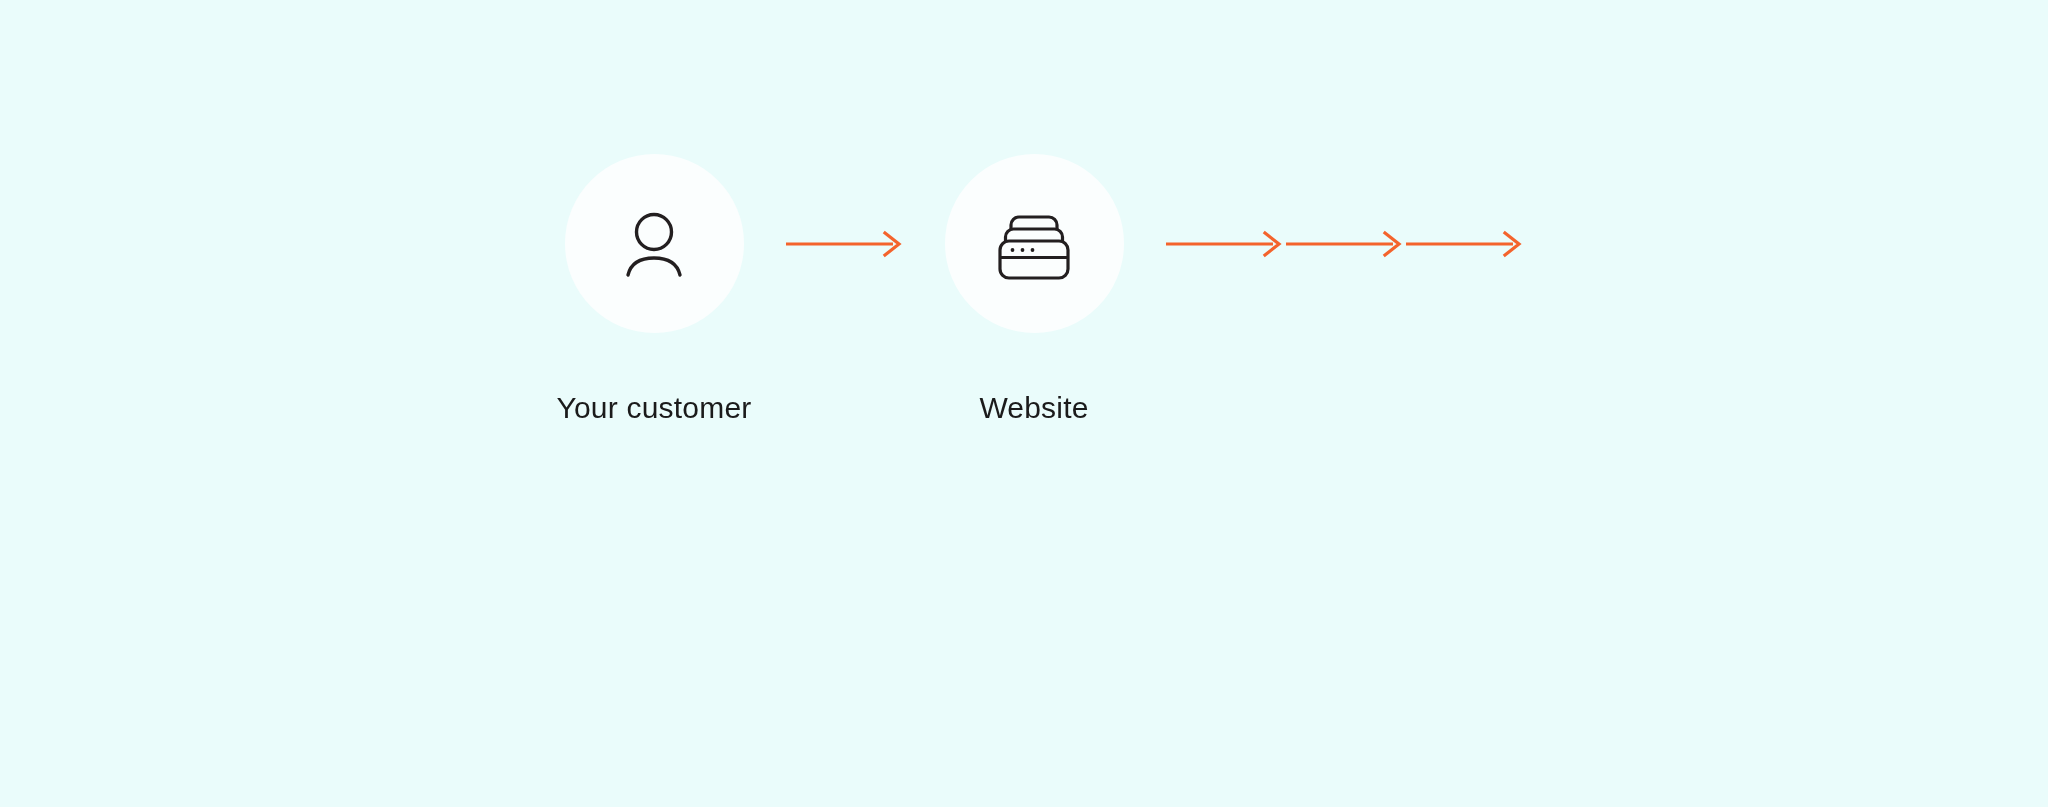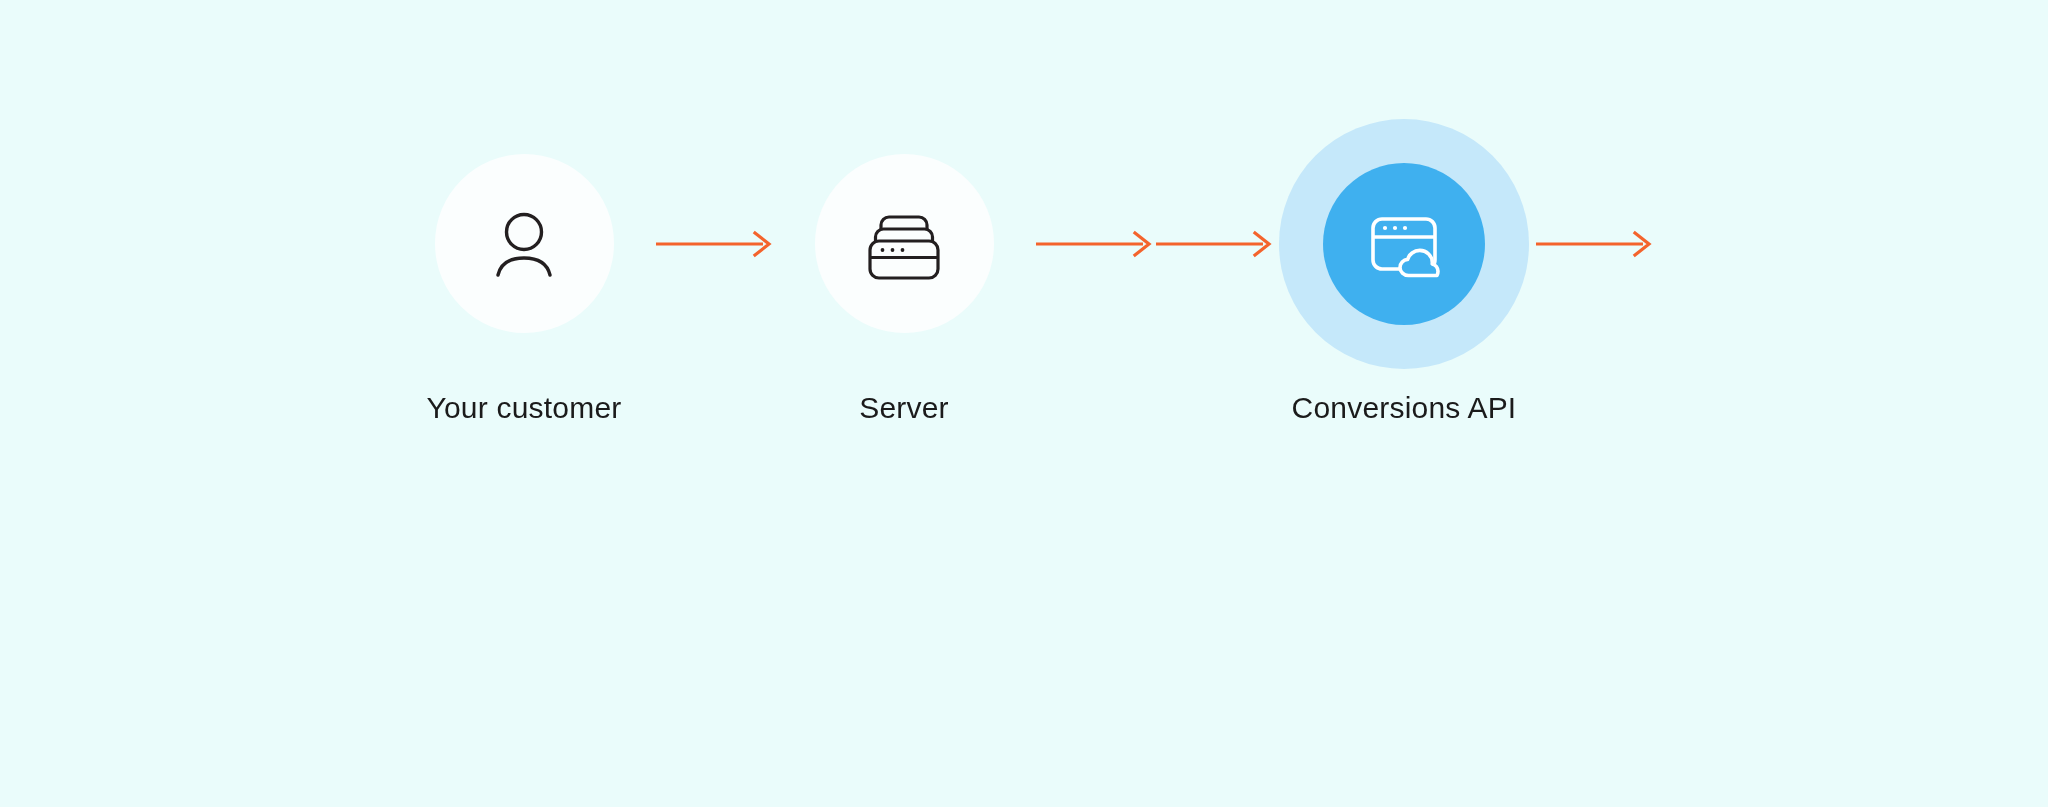--- a/index.html
+++ b/index.html
@@ -135,53 +135,38 @@
             <path d="M21.5 43 C21.5 38.6 25.1 35 29.5 35 L70.5 35 C74.9 35 78.5 38.6 78.5 43 L78.5 48 L21.5 48 Z" stroke="#231f20" stroke-width="3.2" fill="#fbfefe"></path>
 
             <rect x="16" y="47" width="68" height="37" rx="9" stroke="#231f20" stroke-width="3.2" fill="#fbfefe"></rect>
             <line x1="16" y1="63.5" x2="84" y2="63.5" stroke="#231f20" stroke-width="3.2"></line>
             <circle cx="28.5" cy="56" r="1.9" fill="#231f20"></circle>
             <circle cx="38.5" cy="56" r="1.9" fill="#231f20"></circle>
             <circle cx="48.5" cy="56" r="1.9" fill="#231f20"></circle>
           </svg>
         </div>
       </div>
-      <div class="node-label">Server</div>
+      <div class="node-label">Website</div>
     </div>
 
     <div class="arrow">
       <svg width="118" height="30" viewBox="0 0 118 30" fill="none">
         <line x1="1" y1="15" x2="108" y2="15" stroke="#f4632c" stroke-width="3.2"></line>
         <path d="M100 4 L114 15 L100 26" stroke="#f4632c" stroke-width="3.2" fill="none" stroke-linecap="square" stroke-linejoin="miter"></path>
       </svg>
     </div>
 
 
     <div class="arrow">
       <svg width="118" height="30" viewBox="0 0 118 30" fill="none">
         <line x1="1" y1="15" x2="108" y2="15" stroke="#f4632c" stroke-width="3.2"></line>
         <path d="M100 4 L114 15 L100 26" stroke="#f4632c" stroke-width="3.2" fill="none" stroke-linecap="square" stroke-linejoin="miter"></path>
       </svg>
     </div>
 
-    <div class="node highlight">
-      <div class="node-circle-wrap">
-        <div class="node-circle">
-          <svg class="icon" width="104" height="104" viewBox="0 0 104 104" fill="none">
-            <rect x="21" y="27" width="62" height="50" rx="9" stroke="#ffffff" stroke-width="3.6" fill="none"></rect>
-            <line x1="21" y1="45" x2="83" y2="45" stroke="#ffffff" stroke-width="3.6"></line>
-            <circle cx="33" cy="36" r="2.1" fill="#ffffff"></circle>
-            <circle cx="43" cy="36" r="2.1" fill="#ffffff"></circle>
-            <circle cx="53" cy="36" r="2.1" fill="#ffffff"></circle>
-            <path d="M56.5 83.5 C51.8 83.5 48 79.9 48 75.4 C48 71.2 51.3 67.7 55.6 67.4 C57.1 62.2 62 58.4 67.8 58.4 C74.7 58.4 80.3 63.8 80.3 70.4 C80.3 70.9 80.3 71.4 80.2 71.9 C83.6 72.8 86 75.8 86 79.3 C86 81.6 85 83.5 85 83.5 Z" fill="#3fb0ef" stroke="#ffffff" stroke-width="3.6" stroke-linejoin="round"></path>
-          </svg>
-        </div>
-      </div>
-      <div class="node-label">Conversions API</div>
-    </div>
 
     <div class="arrow">
       <svg width="118" height="30" viewBox="0 0 118 30" fill="none">
         <line x1="1" y1="15" x2="108" y2="15" stroke="#f4632c" stroke-width="3.2"></line>
         <path d="M100 4 L114 15 L100 26" stroke="#f4632c" stroke-width="3.2" fill="none" stroke-linecap="square" stroke-linejoin="miter"></path>
       </svg>
     </div>
 
 
   </div>

